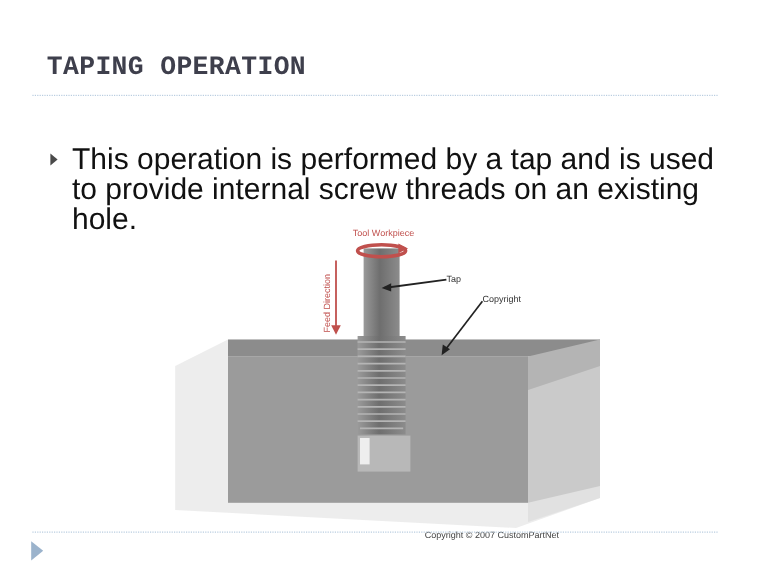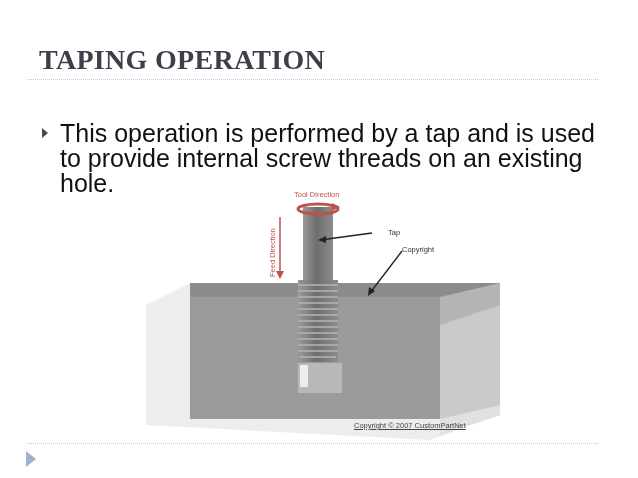--- a/index.html
+++ b/index.html
@@ -1,17 +1,17 @@
 <!DOCTYPE html>
 <html><head>
 <meta charset="utf-8">
 <style>
   html, body { margin:0; padding:0; background:#ffffff; }
   body { width:638px; height:478px; position:relative; overflow:hidden; font-family:"Liberation Sans", sans-serif; }
-  .title { position:absolute; left:39px; top:44px; font-family:Liberation Serif, serif; font-weight:bold; font-size:28px; color:#3e3f4c; letter-spacing:0.3px; }
+  .title { position:absolute; left:39px; top:44px; font-family:Liberation Mono, monospace; font-weight:bold; font-size:22px; color:#3e3f4c; letter-spacing:0.3px; }
   .rule { position:absolute; left:27px; width:571px; height:0; border-top:1px dotted #b9cde0; }
   .rule.top { top:79px; }
   .rule.bottom { top:443px; }
   .bullet { position:absolute; left:42px; top:128px; width:0; height:0; border-top:5px solid transparent; border-bottom:5px solid transparent; border-left:6px solid #4a4a4a; }
   .body-text { position:absolute; left:60px; top:121px; font-size:25px; line-height:25px; color:#111; width:540px; }
   .footer-arrow { position:absolute; left:26px; top:451px; width:0; height:0; border-top:8px solid transparent; border-bottom:8px solid transparent; border-left:10px solid #9bb3cc; }
   .figure { position:absolute; left:140px; top:185px; width:380px; height:260px; }
   .fig-label { position:absolute; font-size:7.5px; color:#333; white-space:nowrap; }
   .fig-label.red { color:#c0504d; }
   .fig-label.vert { transform:rotate(-90deg); transform-origin:left top; }
@@ -75,21 +75,21 @@
 
     <line x1="140" y1="32" x2="140" y2="88" stroke="#c0504d" stroke-width="1.5"></line>
     <polygon points="136,86 144,86 140,94" fill="#c0504d"></polygon>
 
     <line x1="232" y1="48" x2="180" y2="55" stroke="#222" stroke-width="1.6"></line>
     <polygon points="178,55 186,51 186,58" fill="#222"></polygon>
 
     <line x1="262" y1="66" x2="230" y2="108" stroke="#222" stroke-width="1.4"></line>
     <polygon points="228,111 229,102 235,106" fill="#222"></polygon>
   </svg>
-  <div class="fig-label red" style="left:154px; top:5px;">Tool Direction</div>
+  <div class="fig-label red" style="left:154px; top:5px;">Tool Workpiece</div>
   <div class="fig-label red vert" style="left:128px; top:92px;">Feed Direction</div>
-  <div class="fig-label" style="left:248px; top:43px;text-align:right;">Tap</div>
+  <div class="fig-label" style="left:232px; top:43px;text-align:right;">Tap</div>
   <div class="fig-label" style="left:262px; top:60px;">Copyright</div>
-  <div class="copyright" style="left:214px; top:236px;text-decoration:underline;">Copyright © 2007 CustomPartNet</div>
+  <div class="copyright" style="left:214px; top:256px;">Copyright © 2007 CustomPartNet</div>
 </div>
 
 <div class="rule bottom"></div>
 <div class="footer-arrow"></div>
 
 </body></html>

